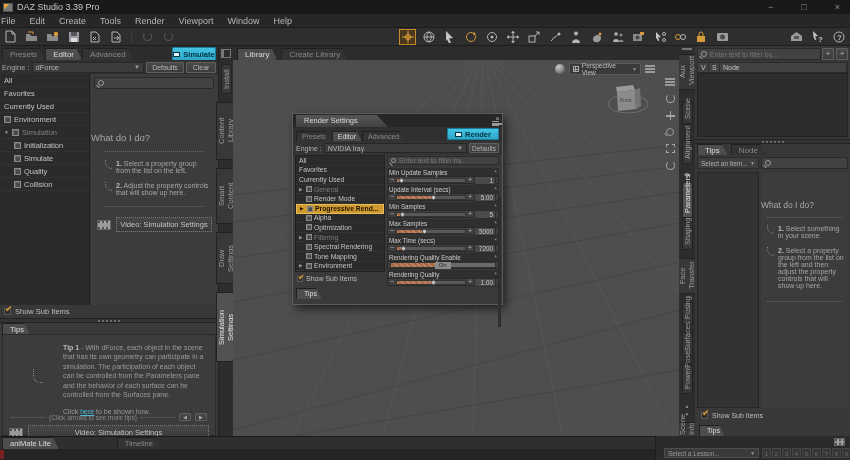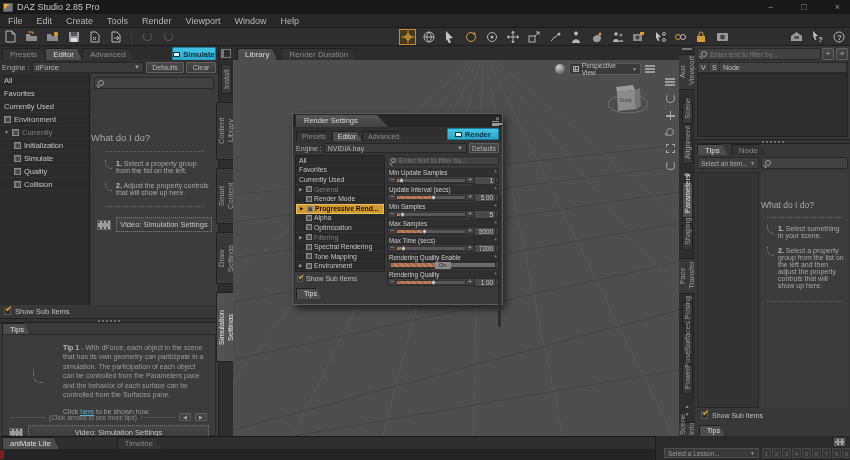--- a/index.html
+++ b/index.html
@@ -5,21 +5,21 @@
   * { margin:0; padding:0; box-sizing:border-box; }
   html,body { width:850px; height:460px; overflow:hidden; }
   body { font-family:"Liberation Sans","DejaVu Sans",sans-serif; background:#2f2f2f; color:#b8b8b8; font-size:8px; position:relative; }
   .app { position:absolute; inset:0; }
 
   
   .titlebar { position:absolute; left:0; top:0; width:850px; height:14px; background:#191919; display:flex; align-items:center; font-size:9px; color:#c8c8c8; }
   .app-icon { width:10px; height:9px; margin:0 4px 0 3px; background:linear-gradient(135deg,#e8a33d 0 40%,#777 40%); border:1px solid #555; }
   .wctl { margin-left:auto; display:flex; gap:28px; padding-right:10px; color:#8f8f8f; font-size:9px; }
   .wctl span { cursor:default; }
-  .menubar { position:absolute; left:0; top:14px; width:850px; height:14px; background:#272727; display:flex; align-items:center; gap:14px; padding-left:8px; font-size:9px; color:#b5b5b5; border-bottom:1px solid #1c1c1c; }
+  .menubar { position:absolute; left:0; top:14px; width:850px; height:14px; background:#272727; display:flex; align-items:center; gap:14px; padding-left:1px; font-size:9px; color:#b5b5b5; border-bottom:1px solid #1c1c1c; }
   .toolbar { position:absolute; left:0; top:28px; width:850px; height:18px; background:#2e2e2e; border-bottom:1px solid #1d1d1d; display:flex; align-items:center; }
   .tb-sep { width:1px; height:12px; background:#222; border-right:1px solid #3d3d3d; margin:0 5px; }
   .ticon { width:15px; height:14px; margin:0 3px; display:flex; align-items:center; justify-content:center; position:relative; }
   .ticon svg { display:block; }
   .tool-active { background:#4a3a1d; outline:1px solid #c98a2b; }
   .dim-icon { opacity:.35; }
 
   
   .tab { background:#333; color:#8a8a8a; border:1px solid #202020; border-bottom:none; padding:1px 7px 1px; font-size:8px; clip-path:polygon(0 0,calc(100% - 6px) 0,100% 100%,0 100%); }
   .tab.active { background:#4d4d4d; color:#dcdcdc; }
@@ -163,21 +163,21 @@
   .numrow { position:absolute; left:106px; top:12px; display:flex; gap:1px; }
   .numbtn { width:9px; height:10px; background:#363636; border:1px solid #474747; color:#6f6f6f; font-size:6px; text-align:center; line-height:10px; }
 </style>
 </head>
 <body>
 
 <div class="app">
 
   <div class="titlebar">
     <span class="app-icon"></span>
-    <span>DAZ Studio 2.85 Pro</span>
+    <span>DAZ Studio 3.39 Pro</span>
     <span class="wctl">
       <span>−</span>
       <span>□</span>
       <span>×</span>
     </span>
   </div>
 
   <div class="menubar">
     <span>File</span>
     <span>Edit</span>
@@ -389,21 +389,21 @@
         <div class="lrow">
             <span>Currently Used</span>
           </div>
         <div class="lrow">
             <span class="gcube"></span>
             <span>Environment</span>
           </div>
         <div class="lrow dim">
             <span class="exp">▼</span>
             <span class="gcube"></span>
-            <span>Currently</span>
+            <span>Simulation</span>
           </div>
         <div class="lrow indent">
             <span class="gcube"></span>
             <span>Initialization</span>
           </div>
         <div class="lrow indent">
             <span class="gcube"></span>
             <span>Simulate</span>
           </div>
         <div class="lrow indent">
@@ -476,21 +476,21 @@
     <span class="vtab" style="height:30px;margin-bottom:8px">Install</span>
     <span class="vtab" style="height:58px;margin-bottom:8px">Content Library</span>
     <span class="vtab" style="height:56px;margin-bottom:8px">Smart Content</span>
     <span class="vtab" style="height:52px;margin-bottom:8px">Draw Settings</span>
     <span class="vtab active" style="height:70px">Simulation Settings</span>
   </div>
 
   <div class="viewport">
     <div class="vp-tabs">
       <span class="tab active">Library</span>
-      <span class="tab" style="margin-left:4px">Render Duration</span>
+      <span class="tab" style="margin-left:4px">Create Library</span>
     </div>
     <div class="vp-view">
       <svg width="446" height="376" style="position:absolute;left:0;top:0">
         <g stroke="#575757" stroke-width="1">
           <line x1="250" y1="-10" x2="-170" y2="376"></line>
             <line x1="250" y1="-10" x2="-40" y2="376"></line>
           <line x1="250" y1="-10" x2="60" y2="376"></line>
             <line x1="250" y1="-10" x2="150" y2="376"></line>
           <line x1="250" y1="-10" x2="240" y2="376"></line>
             <line x1="250" y1="-10" x2="330" y2="376"></line>

